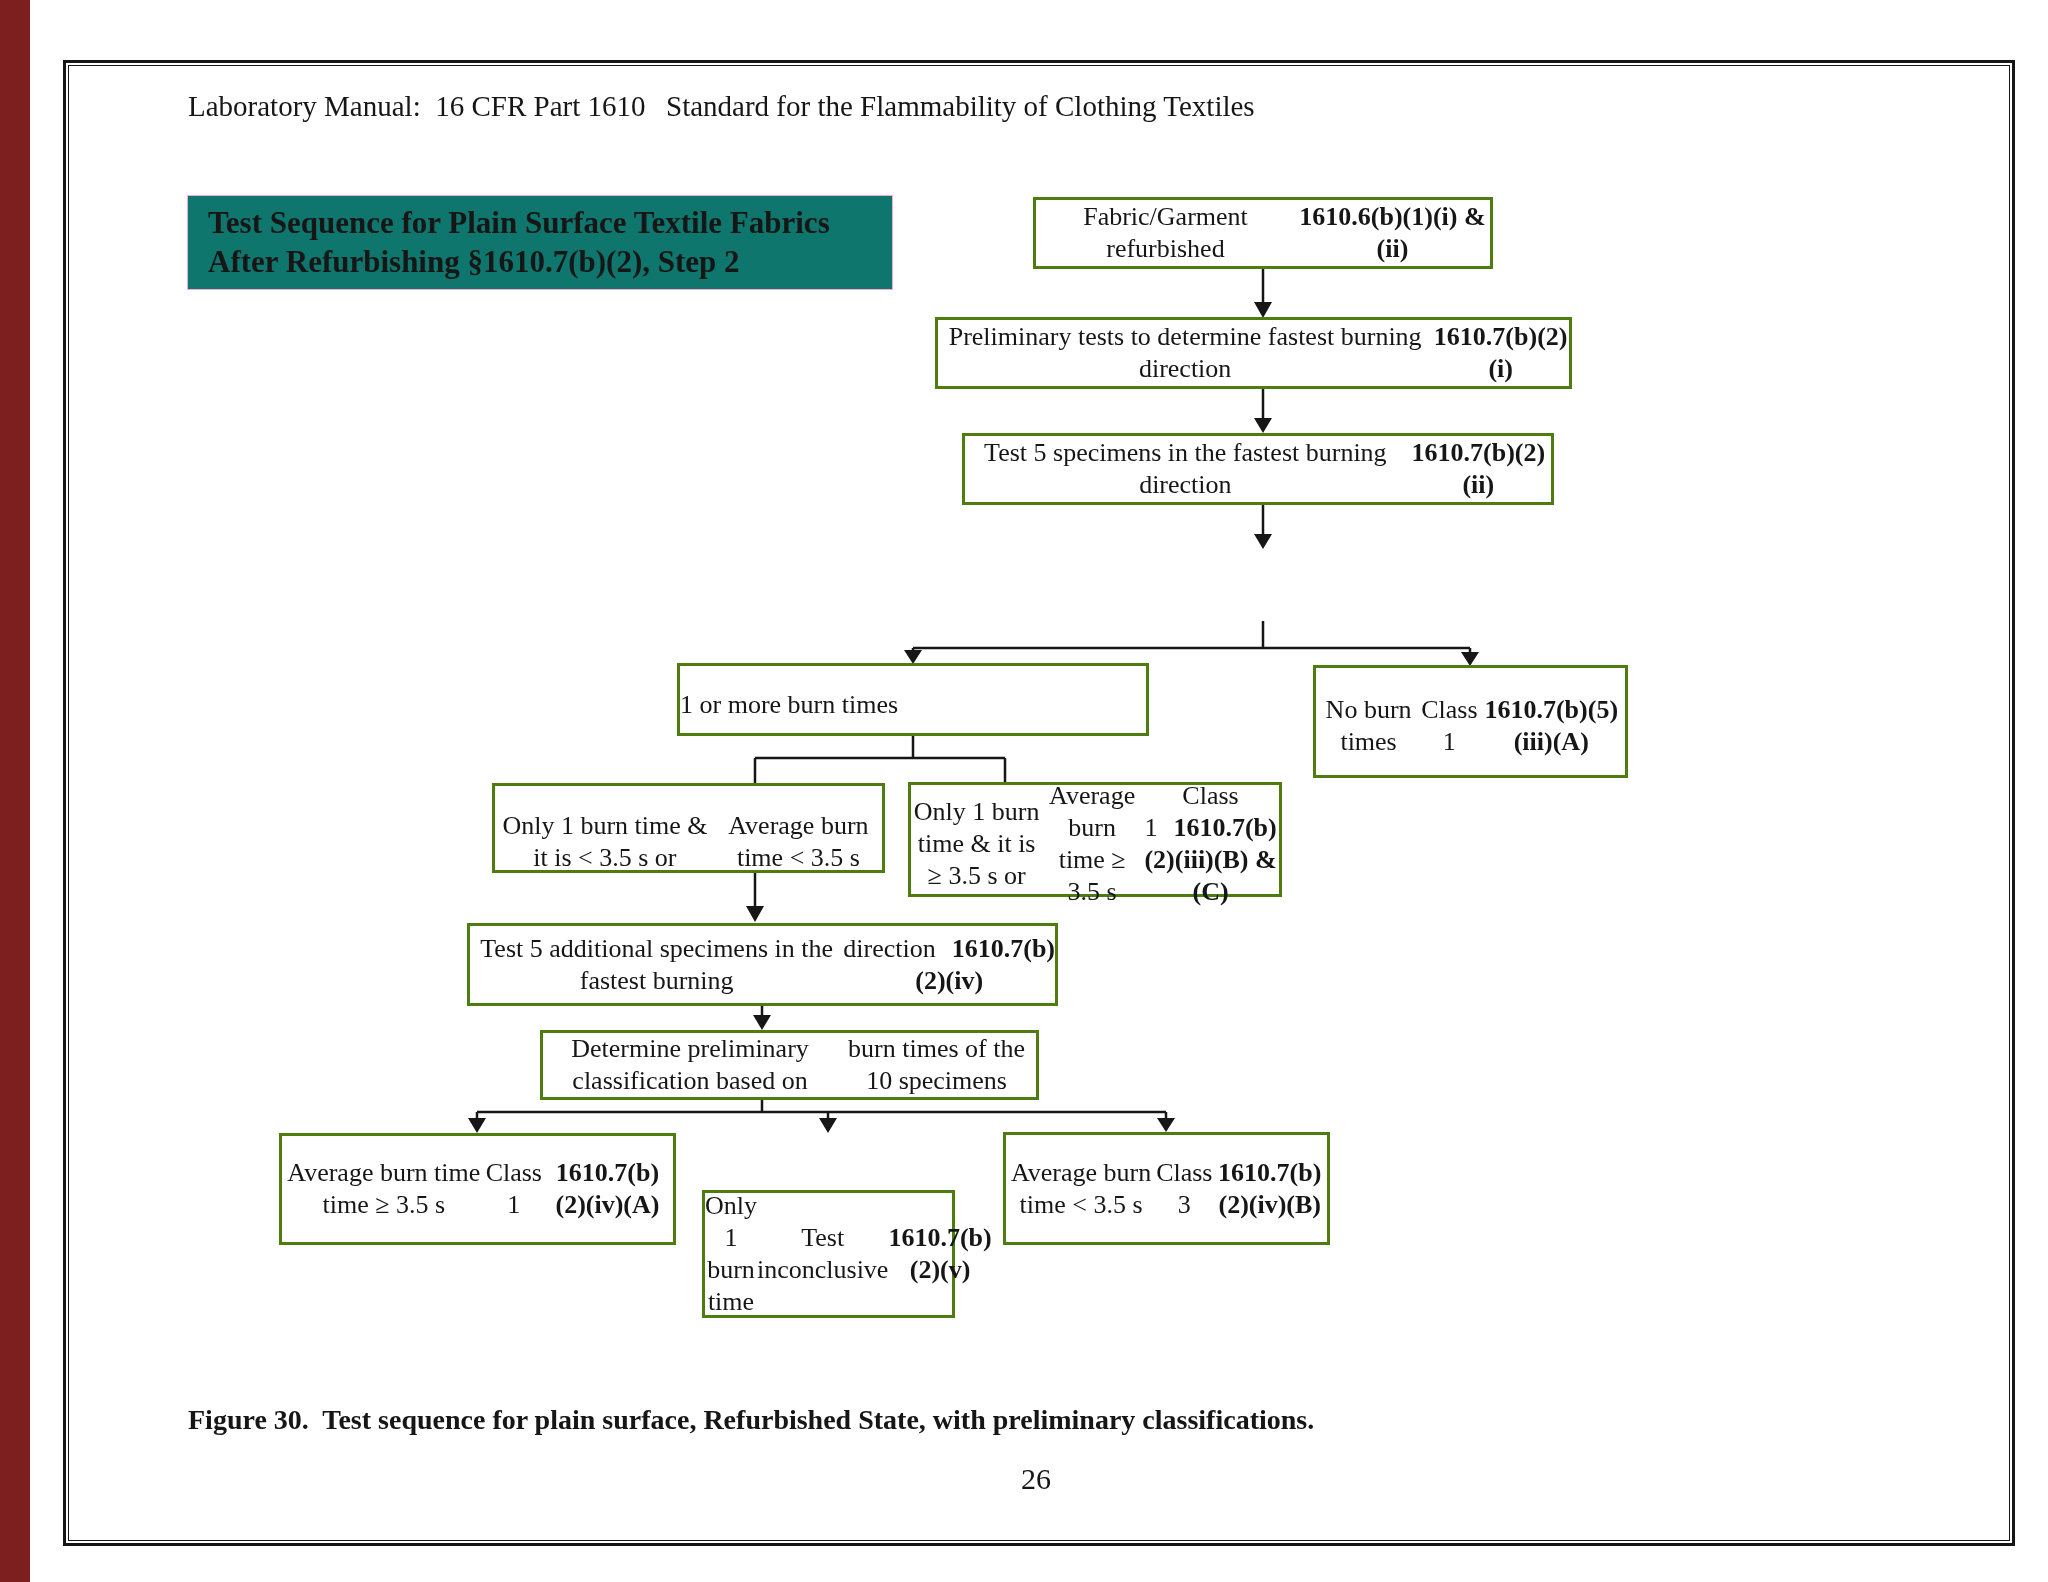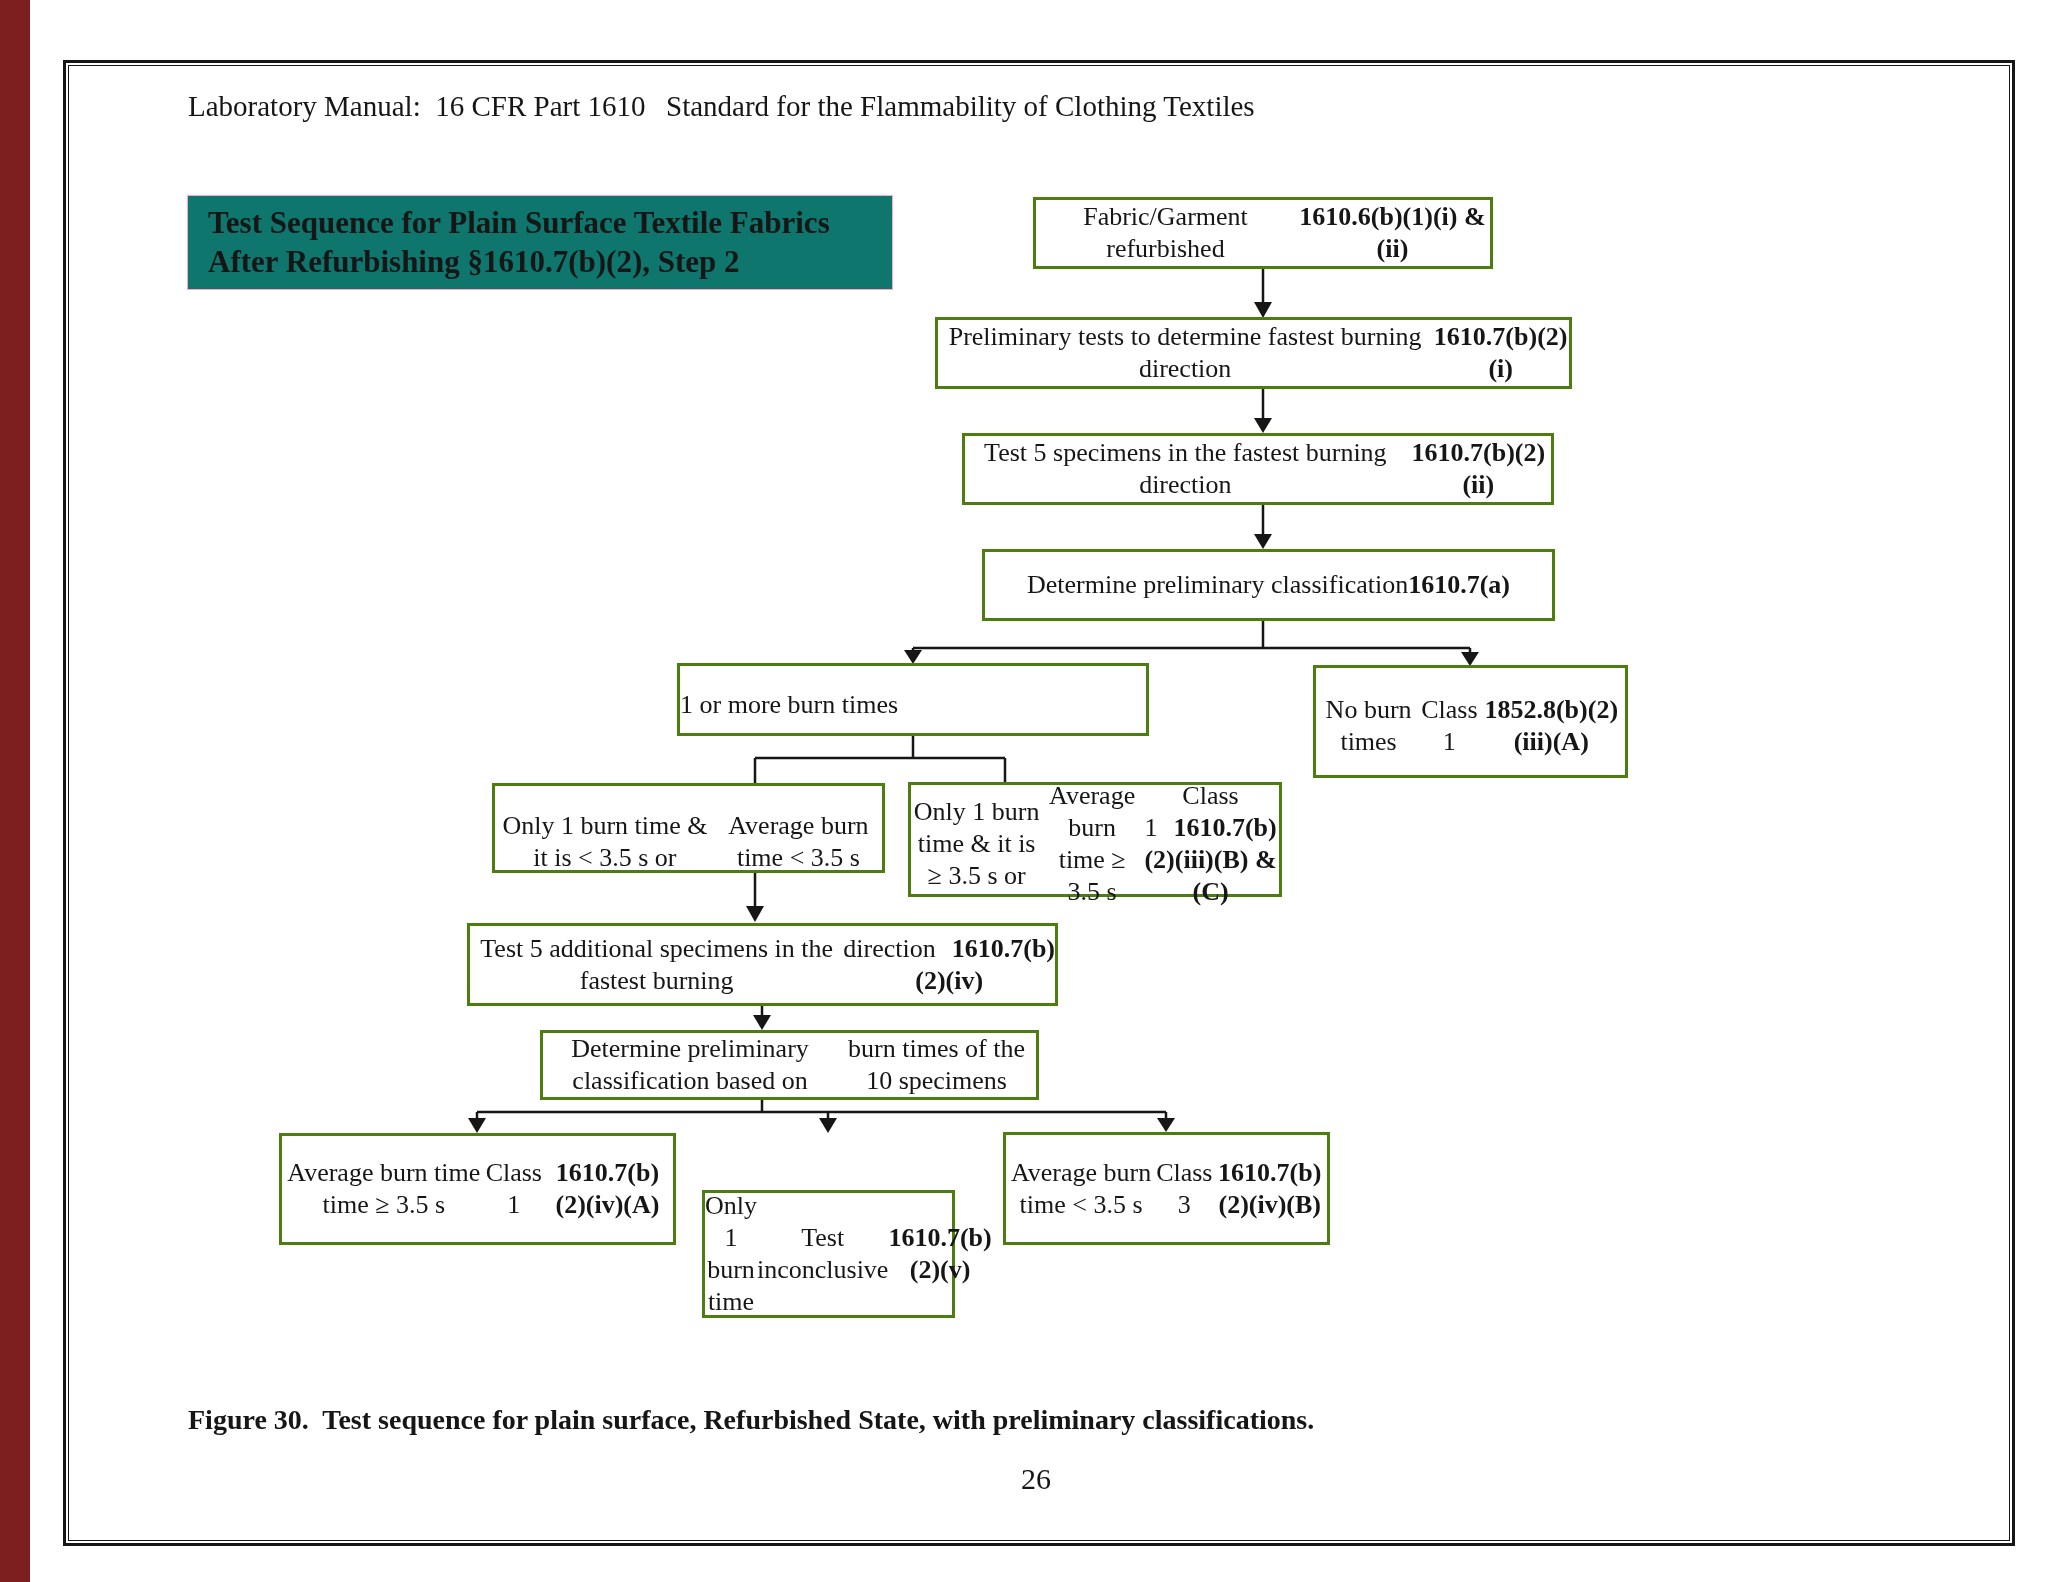--- a/index.html
+++ b/index.html
@@ -81,33 +81,29 @@
   <div class="node vcenter" style="left:935px;top:317px;width:637px;height:72px;">
     <div>Preliminary tests to determine fastest burning direction</div>
     <div class="b">1610.7(b)(2)(i)</div>
   </div>
 
   <div class="node vcenter" style="left:962px;top:433px;width:592px;height:72px;">
     <div>Test 5 specimens in the fastest burning direction</div>
     <div class="b">1610.7(b)(2)(ii)</div>
   </div>
 
-  <div class="node vcenter" style="left:982px;top:549px;width:573px;height:72px;">
-    <div>Determine preliminary classification</div>
-    <div class="b">1610.7(a)</div>
-  </div>
 
   <div class="node vtop" style="left:677px;top:663px;width:472px;height:73px;padding-top:11px;">
     <div>1 or more burn times</div>
   </div>
 
   <div class="node vtop" style="left:1313px;top:665px;width:315px;height:113px;padding-top:9px;">
     <div>No burn times</div>
     <div>Class 1</div>
-    <div class="b">1852.8(b)(2)(iii)(A)</div>
+    <div class="b">1610.7(b)(5)(iii)(A)</div>
   </div>
 
   <div class="node vtop" style="left:492px;top:783px;width:393px;height:90px;padding-top:27px;">
     <div>Only 1 burn time &amp; it is &lt; 3.5 s or</div>
     <div>Average burn time &lt; 3.5 s</div>
   </div>
 
   <div class="node vtop" style="left:908px;top:782px;width:374px;height:115px;padding-top:9px;">
     <div>Only 1 burn time &amp; it is ≥ 3.5 s or</div>
     <div>Average burn time ≥ 3.5 s</div>

